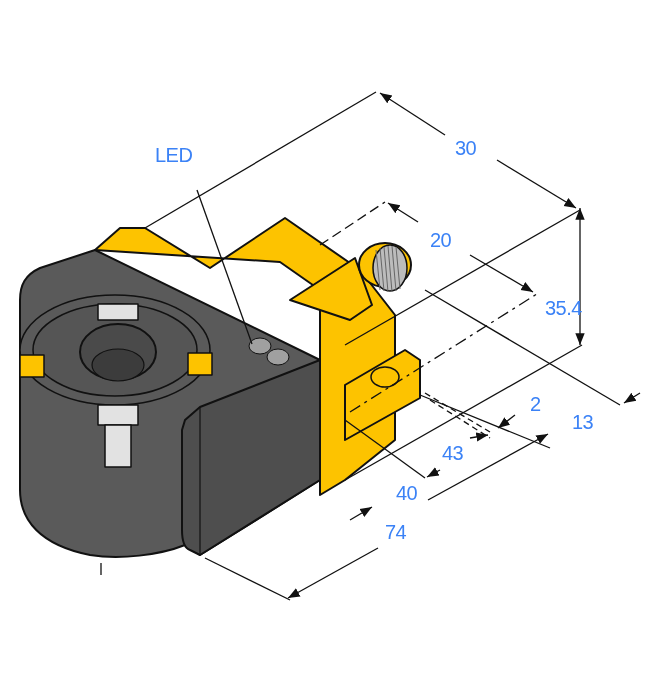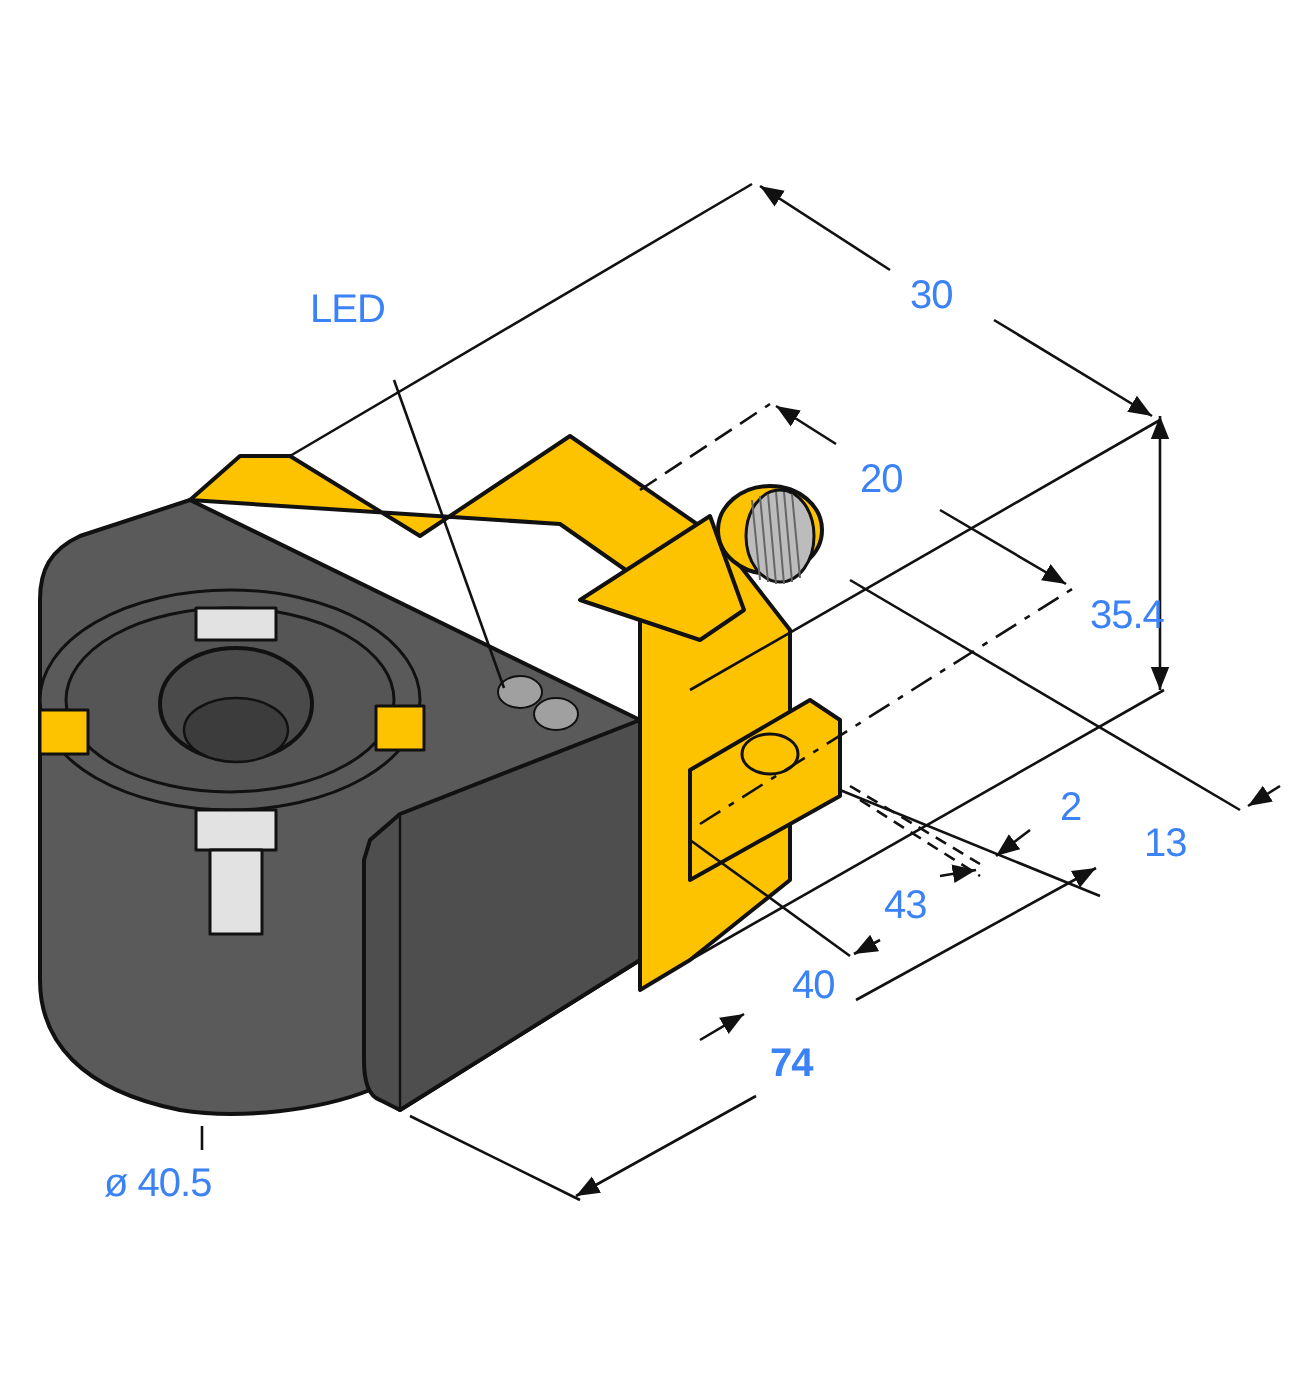--- a/index.html
+++ b/index.html
@@ -89,15 +89,14 @@
 </svg>
 
   <span class="lbl" style="left:155px;top:145px;">LED</span>
   <span class="lbl" style="left:455px;top:138px;">30</span>
   <span class="lbl" style="left:430px;top:230px;">20</span>
   <span class="lbl" style="left:545px;top:253px;margin-top:45px;">35.4</span>
   <span class="lbl" style="left:572px;top:412px;text-align:right;">13</span>
   <span class="lbl" style="left:530px;top:394px;">2</span>
   <span class="lbl" style="left:442px;top:443px;">43</span>
   <span class="lbl" style="left:380px;top:483px;margin-left:16px;">40</span>
-  <span class="lbl" style="left:385px;top:522px;font-weight:bold;">74</span>
-  <span class="lbl" style="left:52px;top:582px;">ø 40.5</span>
+  <span class="lbl" style="left:385px;top:522px;">74</span>
 </div>
 
 </body></html>

